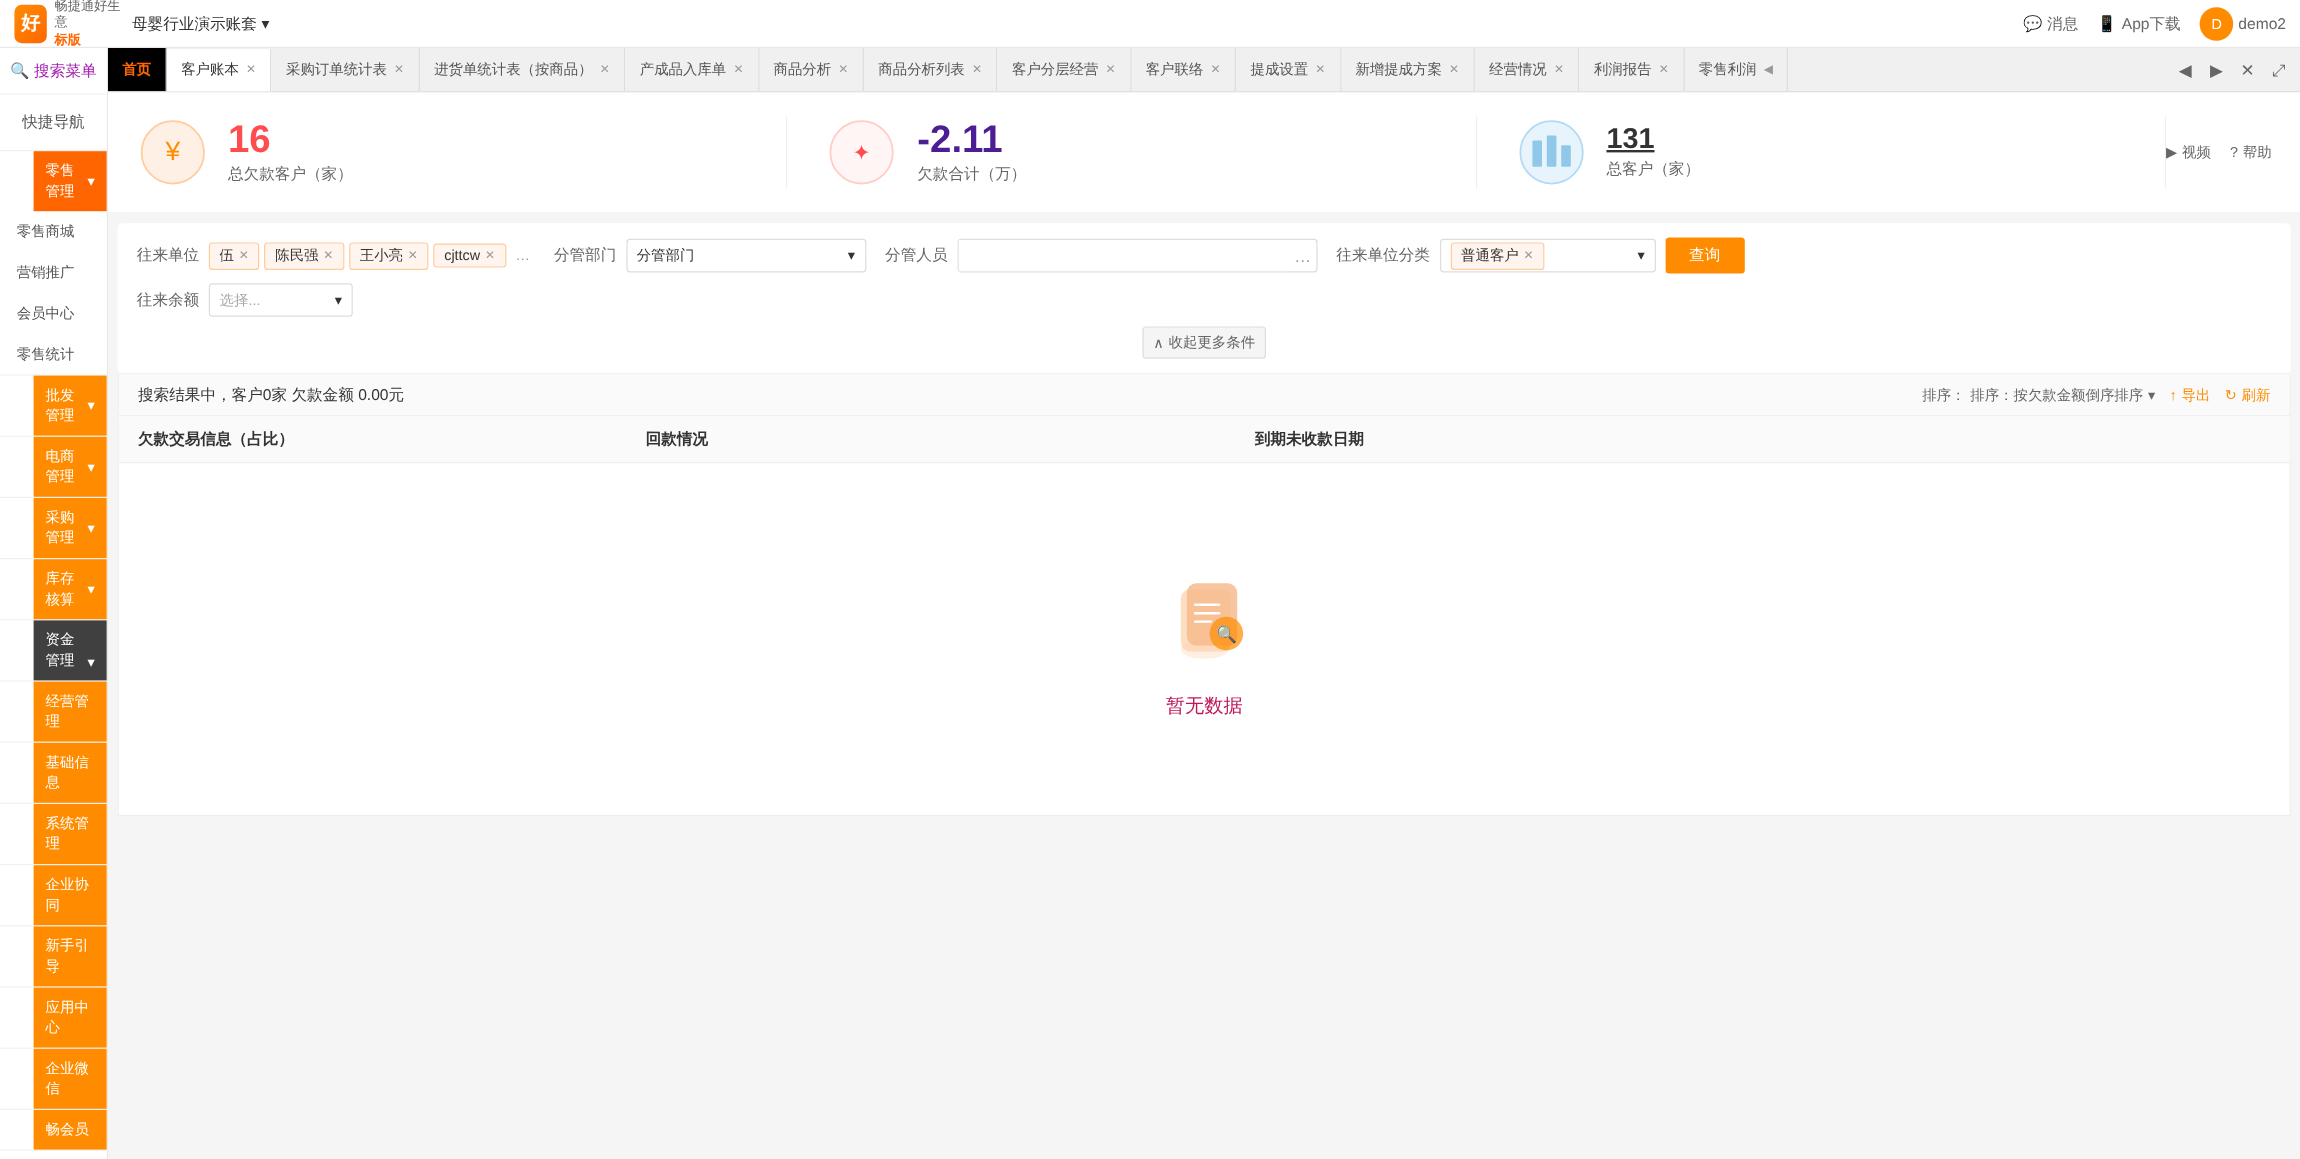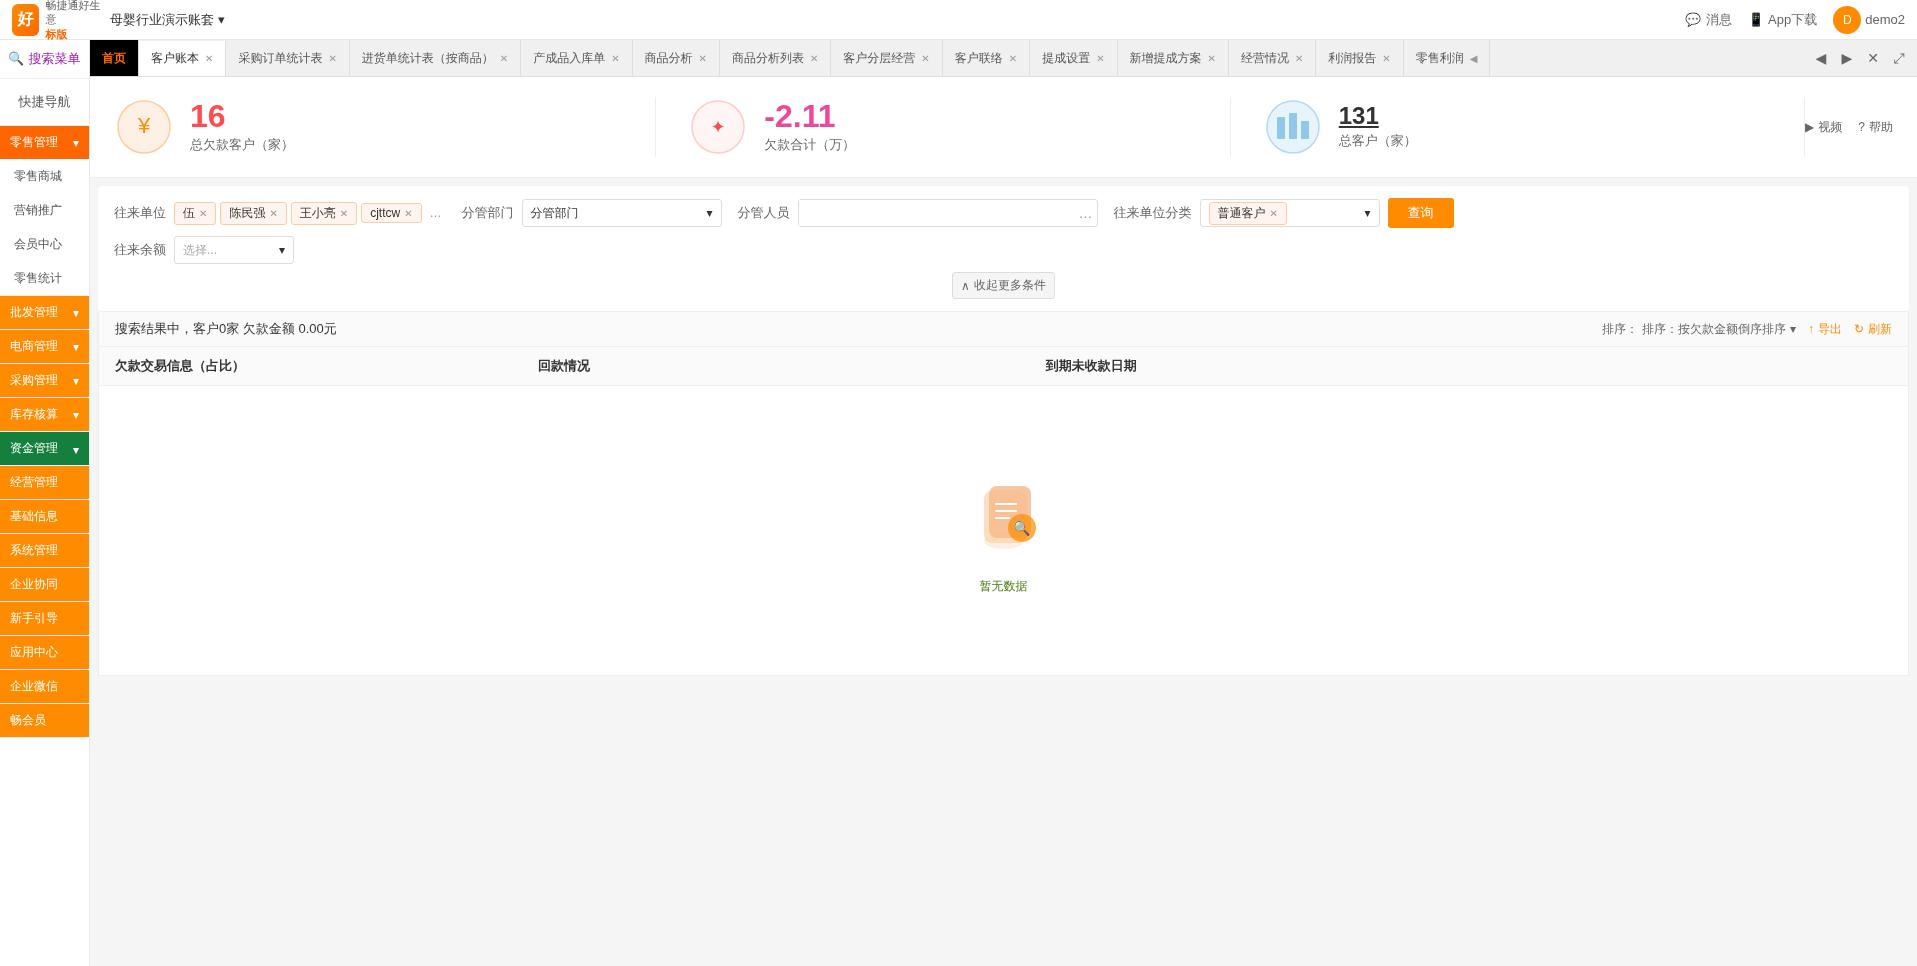--- a/index.html
+++ b/index.html
@@ -61,21 +61,21 @@
     .sidebar-nav { padding: 6px 0; border-bottom: 1px solid #f0f0f0; }
     .sidebar-nav-item {
       padding: 8px 10px; text-align: center; font-size: 13px; color: #555;
       cursor: pointer; line-height: 1.4;
     }
     .sidebar-section {
       border-bottom: 1px solid #f0f0f0;
     }
     .sidebar-section-title {
       padding: 8px 10px; font-size: 12px; color: #fff; background: #ff8c00;
-      display: flex; align-items: center; justify-content: space-between; cursor: pointer;
+      display: flex; align-items: center; justify-content: space-between; cursor: pointer; margin-left: 28px;
     }
     .sidebar-item {
       padding: 8px 14px; font-size: 12px; color: #555;
       cursor: pointer; line-height: 1.5;
     }
     .sidebar-section-title.active { background: #ff6600; }
 
     
     .content-area { flex: 1; display: flex; flex-direction: column; overflow: hidden; }
 
@@ -109,21 +109,21 @@
     .stat-item {
       flex: 1; display: flex; align-items: center; gap: 16px;
       border-right: 1px solid #eee; padding: 0 32px;
     }
     .stat-item:first-child { padding-left: 0; }
     .stat-item:last-child { border-right: none; }
     .stat-icon { width: 60px; height: 60px; display: flex; align-items: center; justify-content: center; }
     .stat-icon svg { width: 56px; height: 56px; }
     .stat-info { display: flex; flex-direction: column; }
     .stat-value { font-size: 32px; font-weight: bold; color: #ff4d4f; line-height: 1; }
-    .stat-value.negative { color: #ec4899; }
+    .stat-value.negative { color: #4c1d95; }
     .stat-value.dark { color: #333; font-size: 24px; }
     .stat-label { font-size: 13px; color: #666; margin-top: 4px; }
     .stat-help { margin-left: auto; display: flex; gap: 16px; font-size: 12px; color: #666; align-items: center; }
     .stat-help span { display: flex; align-items: center; gap: 4px; cursor: pointer; }
 
     
     .filter-area {
       background: #fff; padding: 12px 16px; border-bottom: 1px solid #eee;
       margin: 8px 8px 0 8px; border-radius: 4px;
     }
@@ -160,21 +160,21 @@
     .search-result-text { font-size: 13px; color: #333; }
     .search-result-actions { display: flex; align-items: center; gap: 12px; font-size: 12px; color: #666; justify-content: flex-end; }
     .sort-select { display: flex; align-items: center; gap: 4px; cursor: pointer; }
     .action-btn { display: flex; align-items: center; gap: 4px; cursor: pointer; color: #ff8c00; }
 
     
     .table-wrap { margin: 0 8px 8px 8px; background: #fff; border: 1px solid #eee; border-top: none; }
     .table-header { display: grid; grid-template-columns: 1fr 1.2fr 1fr 1fr; padding: 10px 16px; border-bottom: 1px solid #eee; background: #fafafa; font-size: 13px; font-weight: bold; color: #333; }
     .empty-state { display: flex; flex-direction: column; align-items: center; justify-content: center; padding: 80px 0; color: #999; }
     .empty-icon { width: 100px; height: 100px; margin-bottom: 12px; }
-    .empty-text { font-size: 12px; color: #4d7c0f; }
+    .empty-text { font-size: 16px; color: #be185d; }
 
     
     .query-btn {
       padding: 6px 20px; background: #ff8c00; color: #fff; border: none;
       border-radius: 3px; font-size: 13px; cursor: pointer;
     }
 
     
     .filter-amount-select {
       height: 28px; border: 1px solid #ddd; border-radius: 3px;
@@ -253,21 +253,21 @@
         <span>▾</span>
       </div>
     </div>
     <div class="sidebar-section">
       <div class="sidebar-section-title">
         <span>库存核算</span>
         <span>▾</span>
       </div>
     </div>
     <div class="sidebar-section">
-      <div class="sidebar-section-title active" style="background:#15803d;align-items:flex-end;">
+      <div class="sidebar-section-title active" style="background:#404040;align-items:flex-end;">
         <span>资金管理</span>
         <span>▾</span>
       </div>
     </div>
     <div class="sidebar-section">
       <div class="sidebar-section-title">
         <span>经营管理</span>
       </div>
     </div>
     <div class="sidebar-section">

